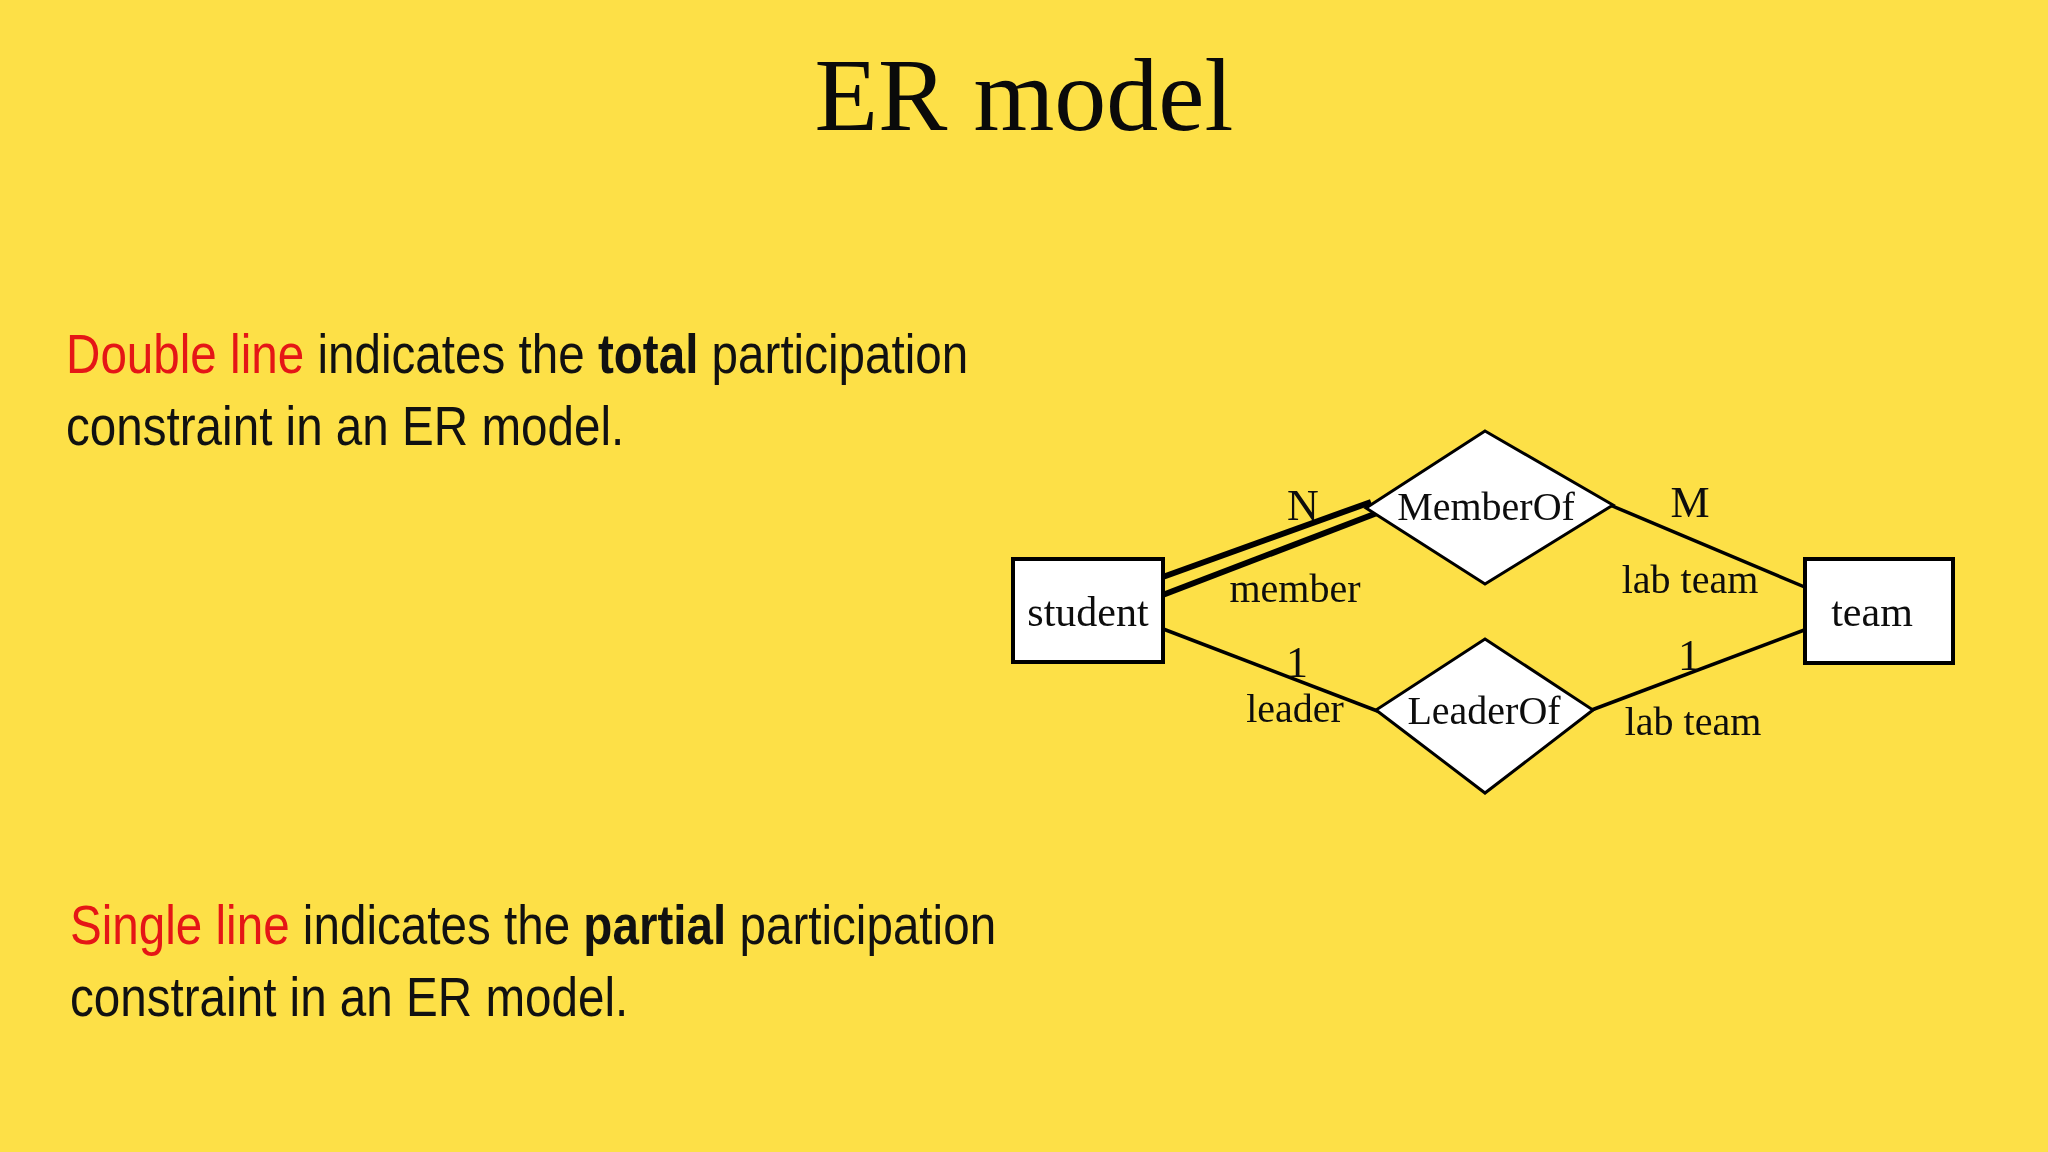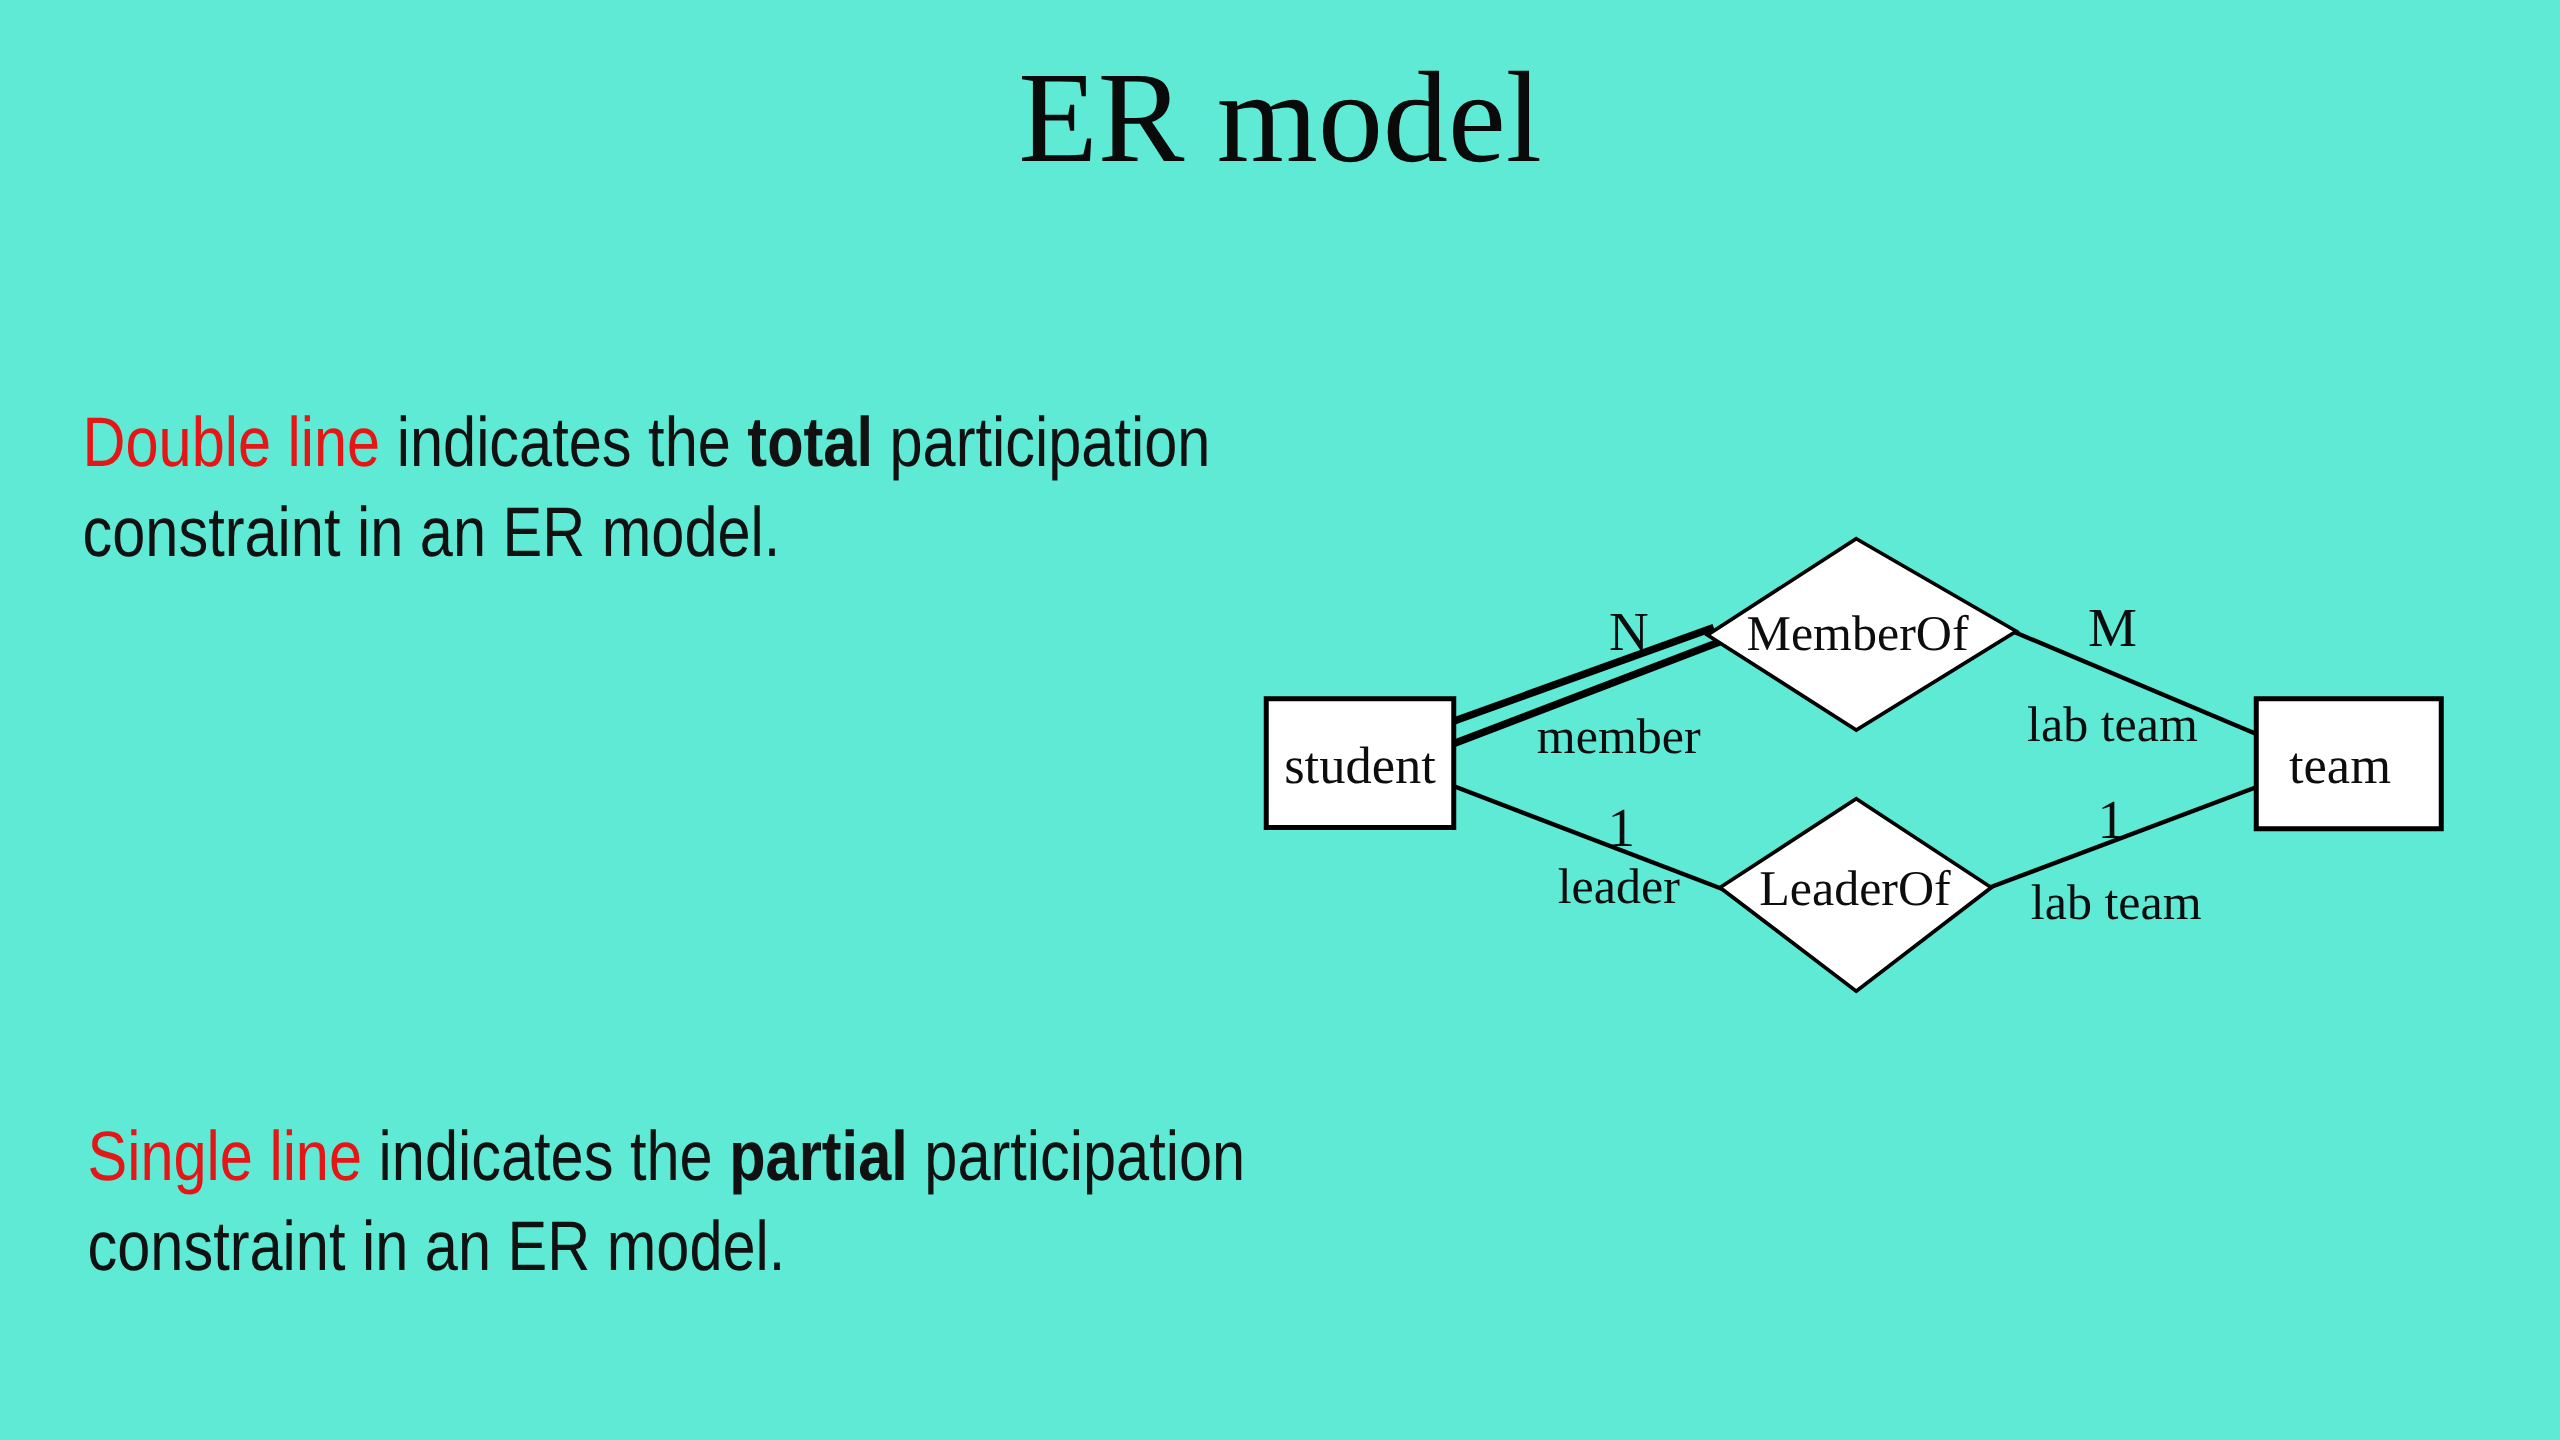--- a/index.html
+++ b/index.html
@@ -4,21 +4,21 @@
 <style>
   html, body {
     margin: 0;
     padding: 0;
     background: #ffffff;
   }
   .slide {
     position: relative;
     width: 2048px;
     height: 1152px;
-    background: #5eead4;
+    background: #fde047;
     overflow: hidden;
     font-family: "Liberation Sans", sans-serif;
   }
   .slide-title {
     position: absolute;
     top: 30px;
     left: 50%;
     transform: translateX(-50%);
     font-family: "Liberation Serif", "DejaVu Serif", serif;
     font-size: 104px;

